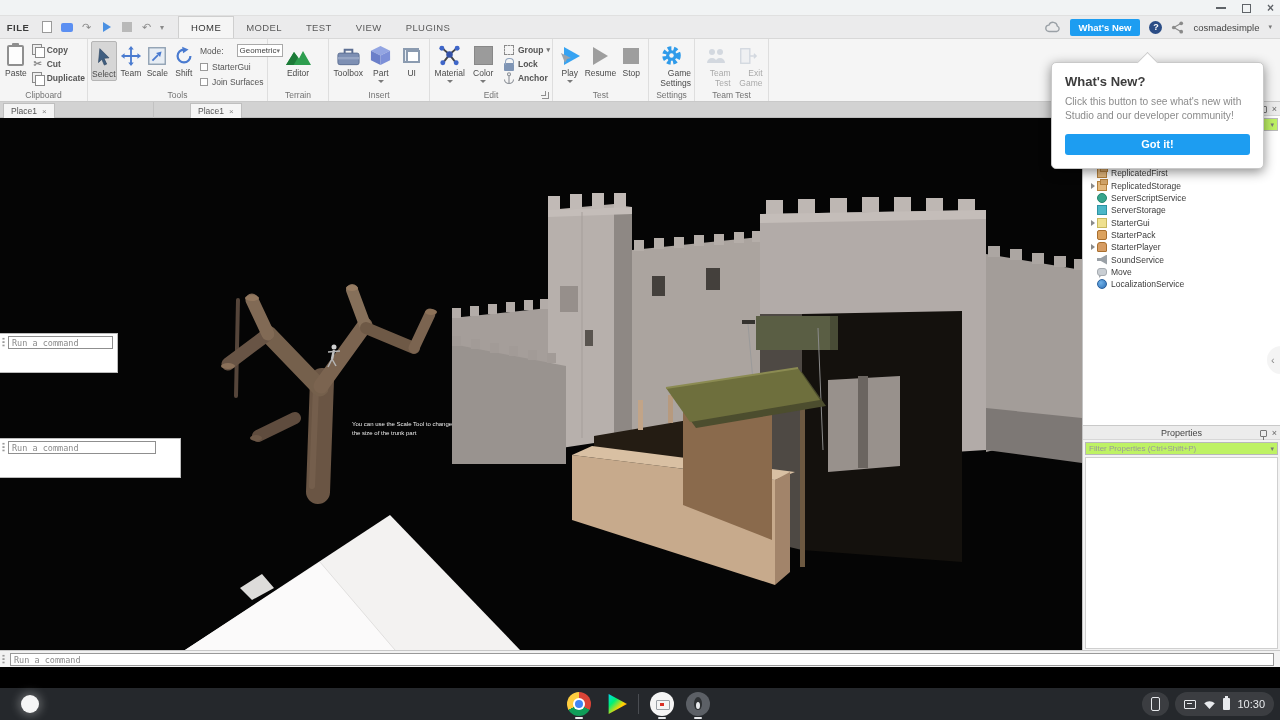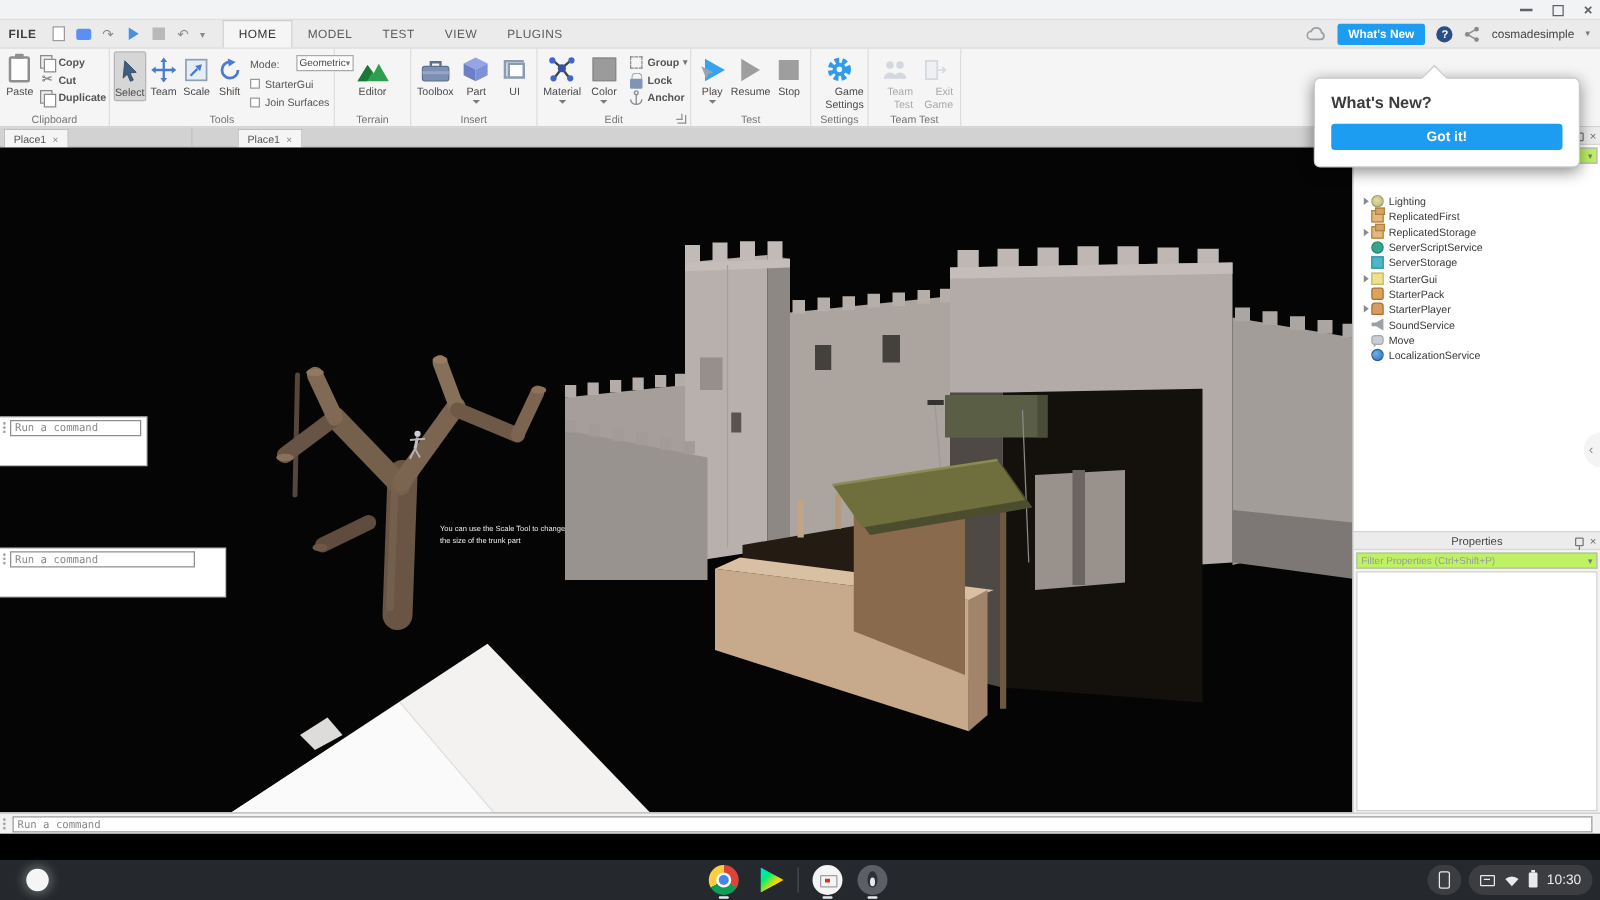--- a/index.html
+++ b/index.html
@@ -704,20 +704,21 @@
     </div>
 
     <div class="cmdbar">
       <span class="grip"></span>
       <input placeholder="Run a command" style="">
     </div>
   </div>
 
   <div class="popup">
     <div class="popup-title">What's New?</div>
+    <div class="popup-body">Click this button to see what's new with Studio and our developer community!</div>
     <div class="popup-btn">Got it!</div>
   </div>
 
   <div class="edge-handle">‹</div>
 
   <div class="desktop-gap"></div>
   <div class="shelf">
     <div class="launcher"></div>
     <div class="shelf-apps">
       <div class="app">

